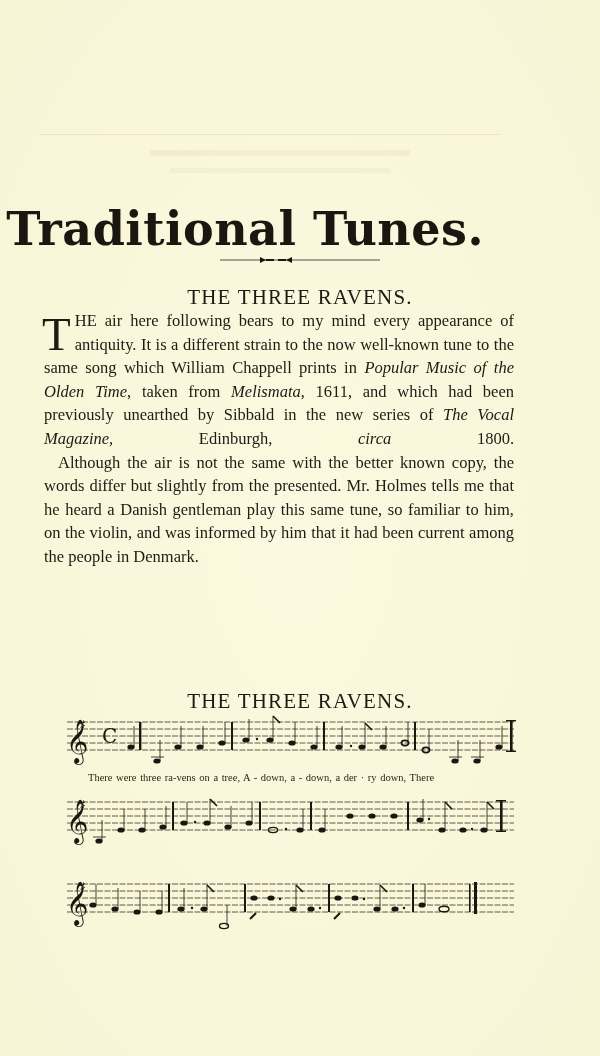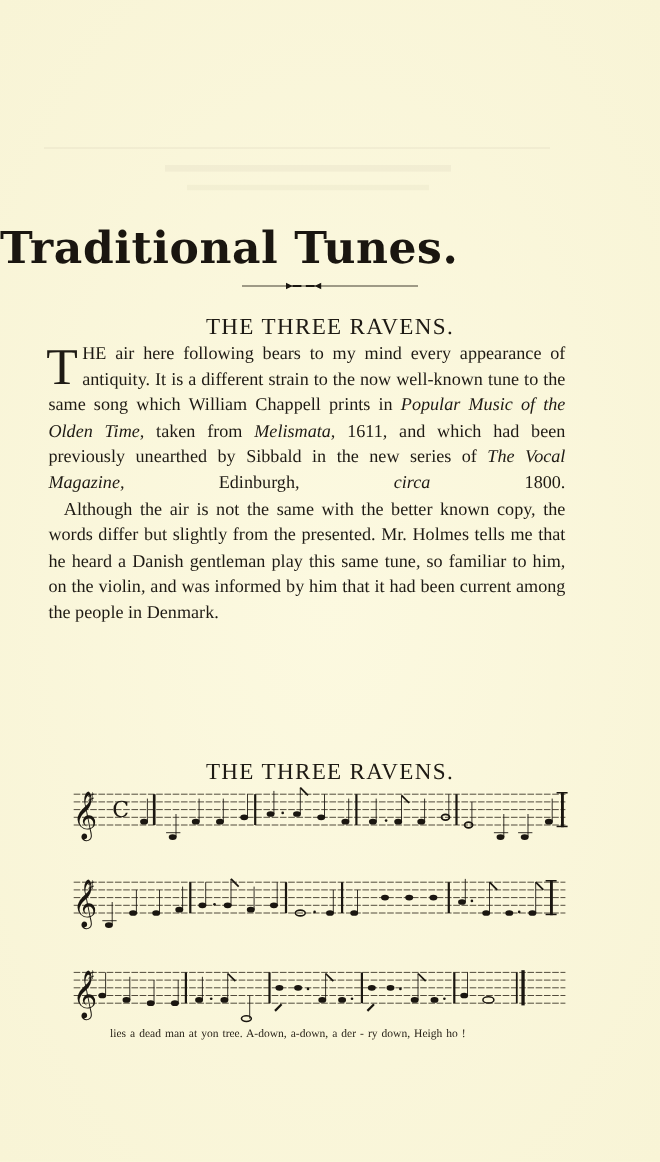--- a/index.html
+++ b/index.html
@@ -8,22 +8,22 @@
     background: #fbf8dc;
     font-family: "Liberation Serif", "DejaVu Serif", serif;
     color: #1e1a14;
     position: relative;
   }
   .page { position: absolute; left: 0; top: 0; width: 600px; height: 1056px;
     background: radial-gradient(ellipse at 50% 50%, #fcf9e0 0%, #f8f4d6 100%); }
   .bleed { position: absolute; color: rgba(120,110,80,0.10); font-size: 11px; white-space: nowrap; }
 
   .title {
-    position: absolute; left: 0; width: 484px; top: 202px; text-align: left;
-    font-family: "DejaVu Serif", serif; font-weight: bold; font-size: 40px; letter-spacing: 0.5px;
+    position: absolute; left: 0; width: 484px; top: 202px; text-align: right;
+    font-family: "DejaVu Serif", serif; font-weight: bold; font-size: 46px; letter-spacing: 0.5px;
     color: #1a1610;
   }
   .divider { position: absolute; left: 220px; top: 256px; width: 160px; height: 8px; }
   .subhead {
     position: absolute; left: 0; width: 600px; text-align: center;
     font-size: 21px; letter-spacing: 1.2px; color: #1e1a14;
   }
   .body-text {
     position: absolute; left: 44px; width: 470px;
     font-size: 16.5px; line-height: 23.6px; text-align: justify; color: #1e1a14;
@@ -126,20 +126,21 @@
           <line x1="416" y1="51" x2="416" y2="30" stroke="#1a1610" stroke-width="0.8"></line>
           <line x1="407" y1="47" x2="420" y2="47" stroke="#1a1610" stroke-width="0.8"></line>
         <ellipse cx="435" cy="37" rx="3.6" ry="2.6"></ellipse>
           <line x1="438" y1="37" x2="438" y2="16" stroke="#1a1610" stroke-width="0.8"></line>
         <rect x="446" y="10" width="2.6" height="32"></rect>
           <rect x="442" y="10" width="10" height="1.4"></rect>
           <rect x="442" y="40.6" width="10" height="1.4"></rect>
       </g>
     </svg>
   </div>
+  <div class="lyrics" style="top:772px;">There were three ra-vens  on   a  tree,   A - down,   a - down, a   der · ry down, There</div>
 
   <div class="staff-wrap" style="top:790px;">
     <svg width="450" height="70">
       <g stroke="#3a3326" stroke-width="0.8" stroke-dasharray="6 1.5">
         <line x1="3" y1="12" x2="450" y2="12"></line>
           <line x1="3" y1="19" x2="450" y2="19"></line>
         <line x1="3" y1="26" x2="450" y2="26"></line>
           <line x1="3" y1="33" x2="450" y2="33"></line>
           <line x1="3" y1="40" x2="450" y2="40"></line>
       </g>
@@ -247,15 +248,14 @@
           <circle cx="340" cy="36" r="1.2"></circle>
         <rect x="348" y="12" width="2" height="28"></rect>
         <ellipse cx="358" cy="33" rx="3.6" ry="2.6"></ellipse>
           <line x1="361" y1="33" x2="361" y2="12" stroke="#1a1610" stroke-width="0.8"></line>
         <ellipse cx="380" cy="37" rx="5" ry="2.8" fill="none" stroke="#1a1610" stroke-width="1.4"></ellipse>
         <rect x="405" y="12" width="1.6" height="28"></rect>
           <rect x="410" y="10" width="3" height="32"></rect>
       </g>
     </svg>
   </div>
-  <div class="lyrics" style="top:935px;left:100px;">lies   a   dead man   at     yon tree.    A-down, a-down,     a  der - ry down, Heigh ho !</div>
 
 </div>
 
 </body></html>

